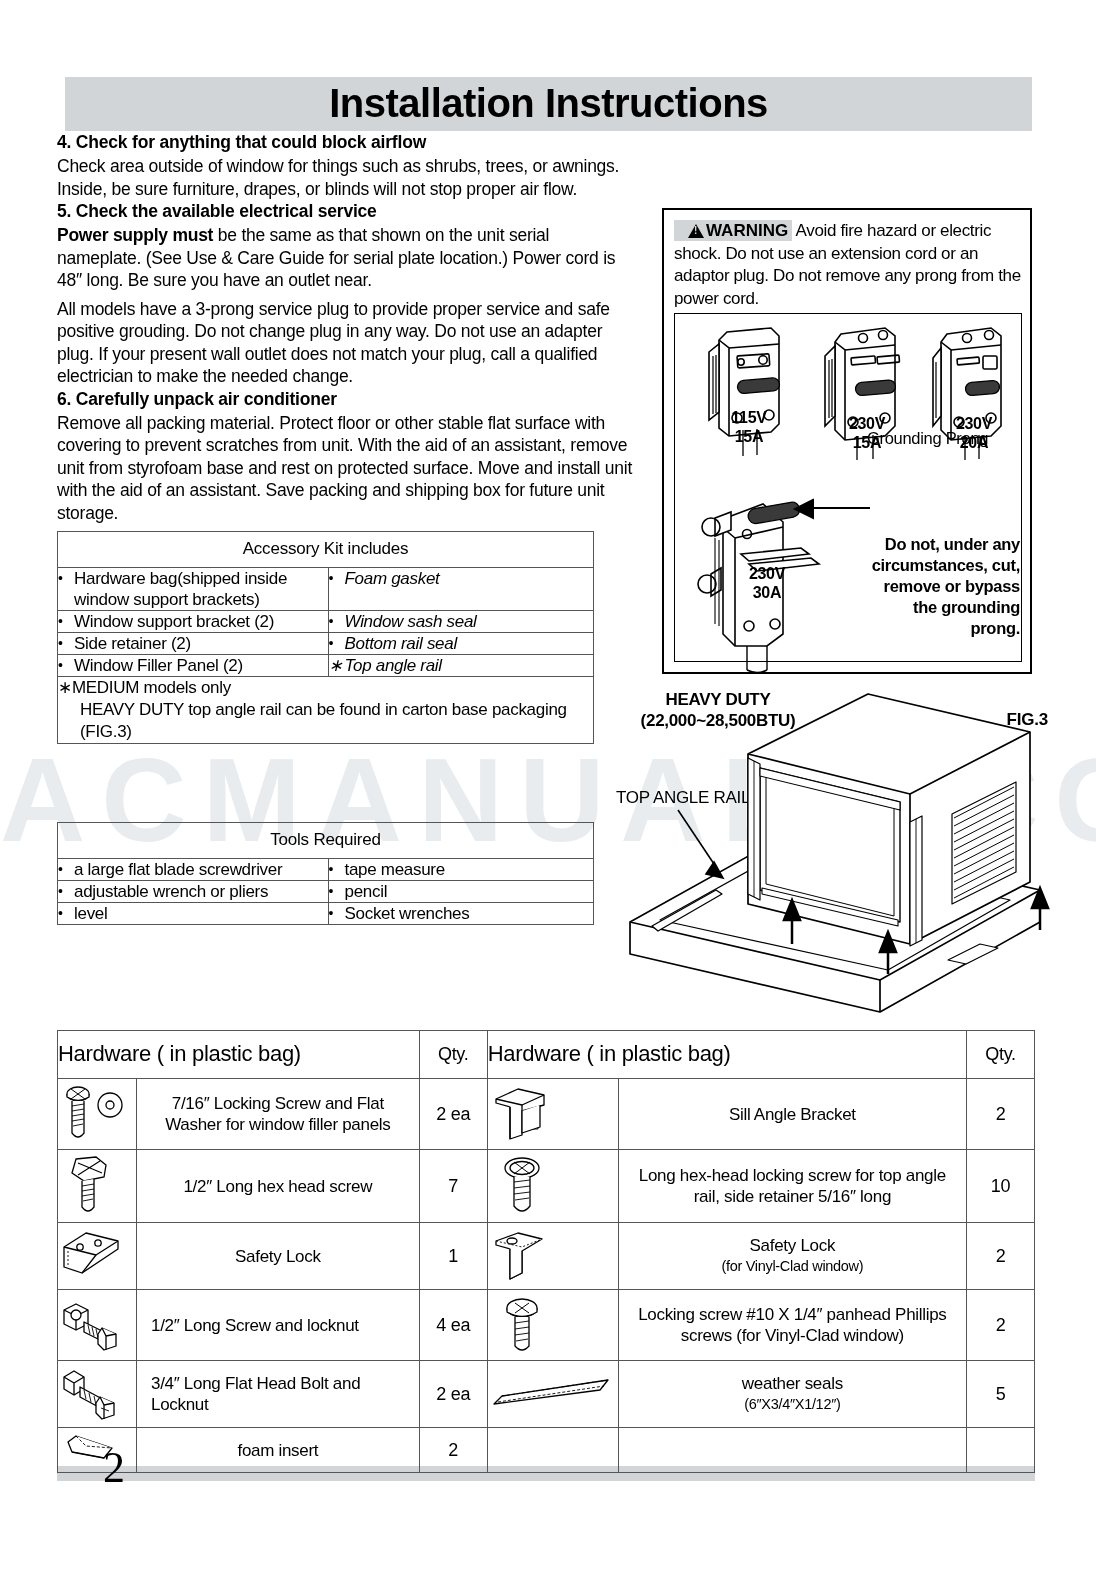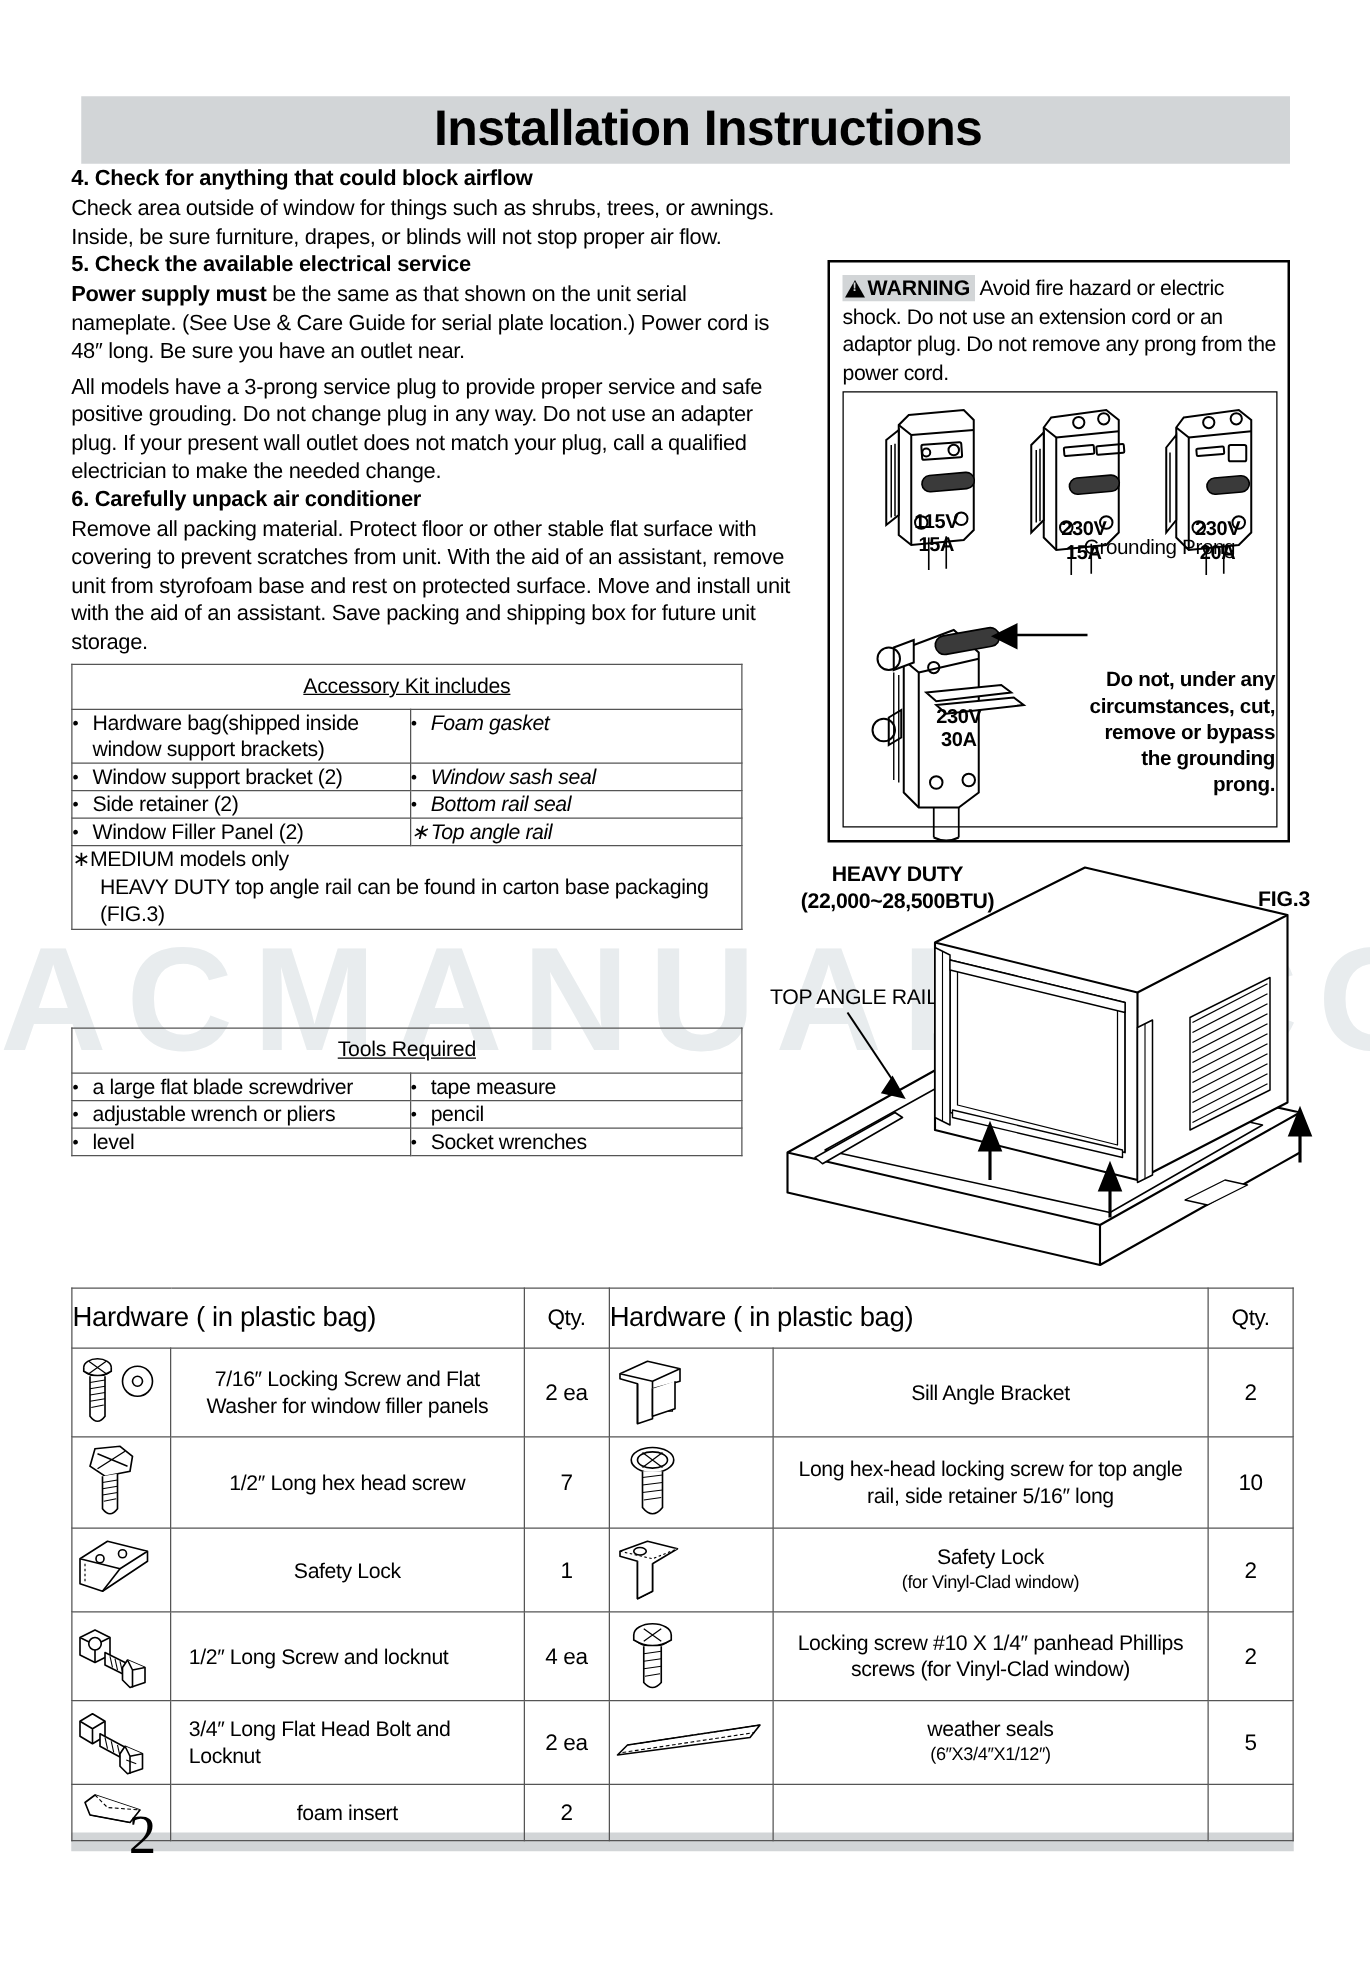--- a/index.html
+++ b/index.html
@@ -45,21 +45,20 @@
   #header-title {
     position: absolute;
     left: 65px; top: 74px;
     width: 967px; height: 58px;
     line-height: 58px;
     text-align: center;
     font-size: 40px;
     font-weight: bold;
     letter-spacing: -0.5px;
     z-index: 3;
-    padding-left: 18px;
   }
 
   
   #left-col {
     position: absolute;
     left: 57px; top: 131px;
     width: 580px;
     z-index: 3;
   }
   .h-step {
@@ -89,21 +88,20 @@
     border: 1px solid #555;
     padding: 0;
     font-weight: normal;
     background: transparent;
   }
   .tbl .title-cell {
     text-align: center;
     font-size: 17px;
     padding: 7px 0 8px 0;
     letter-spacing: -0.2px;
-    text-decoration: underline;
   }
   .li-cell {
     font-size: 17px;
     padding: 7px 6px 7px 10px;
     letter-spacing: -0.3px;
     vertical-align: top;
     line-height: 21px;
   }
   .li-cell .bullet {
     display: inline-block;
@@ -156,21 +154,21 @@
     position: absolute;
     left: 10px; top: 10px;
     width: 352px;
     font-size: 17px;
     line-height: 22.5px;
     letter-spacing: -0.35px;
   }
   #warn-badge {
     background: #d2d5d7;
     font-weight: bold;
-    padding: 1px 4px 1px 2px;
+    padding: 1px 4px 1px 14px;
     letter-spacing: 0px;
     white-space: nowrap;
   }
   .warn-tri {
     display: inline-block;
     width: 0; height: 0;
     border-left: 8px solid transparent;
     border-right: 8px solid transparent;
     border-bottom: 14px solid #000;
     position: relative;

